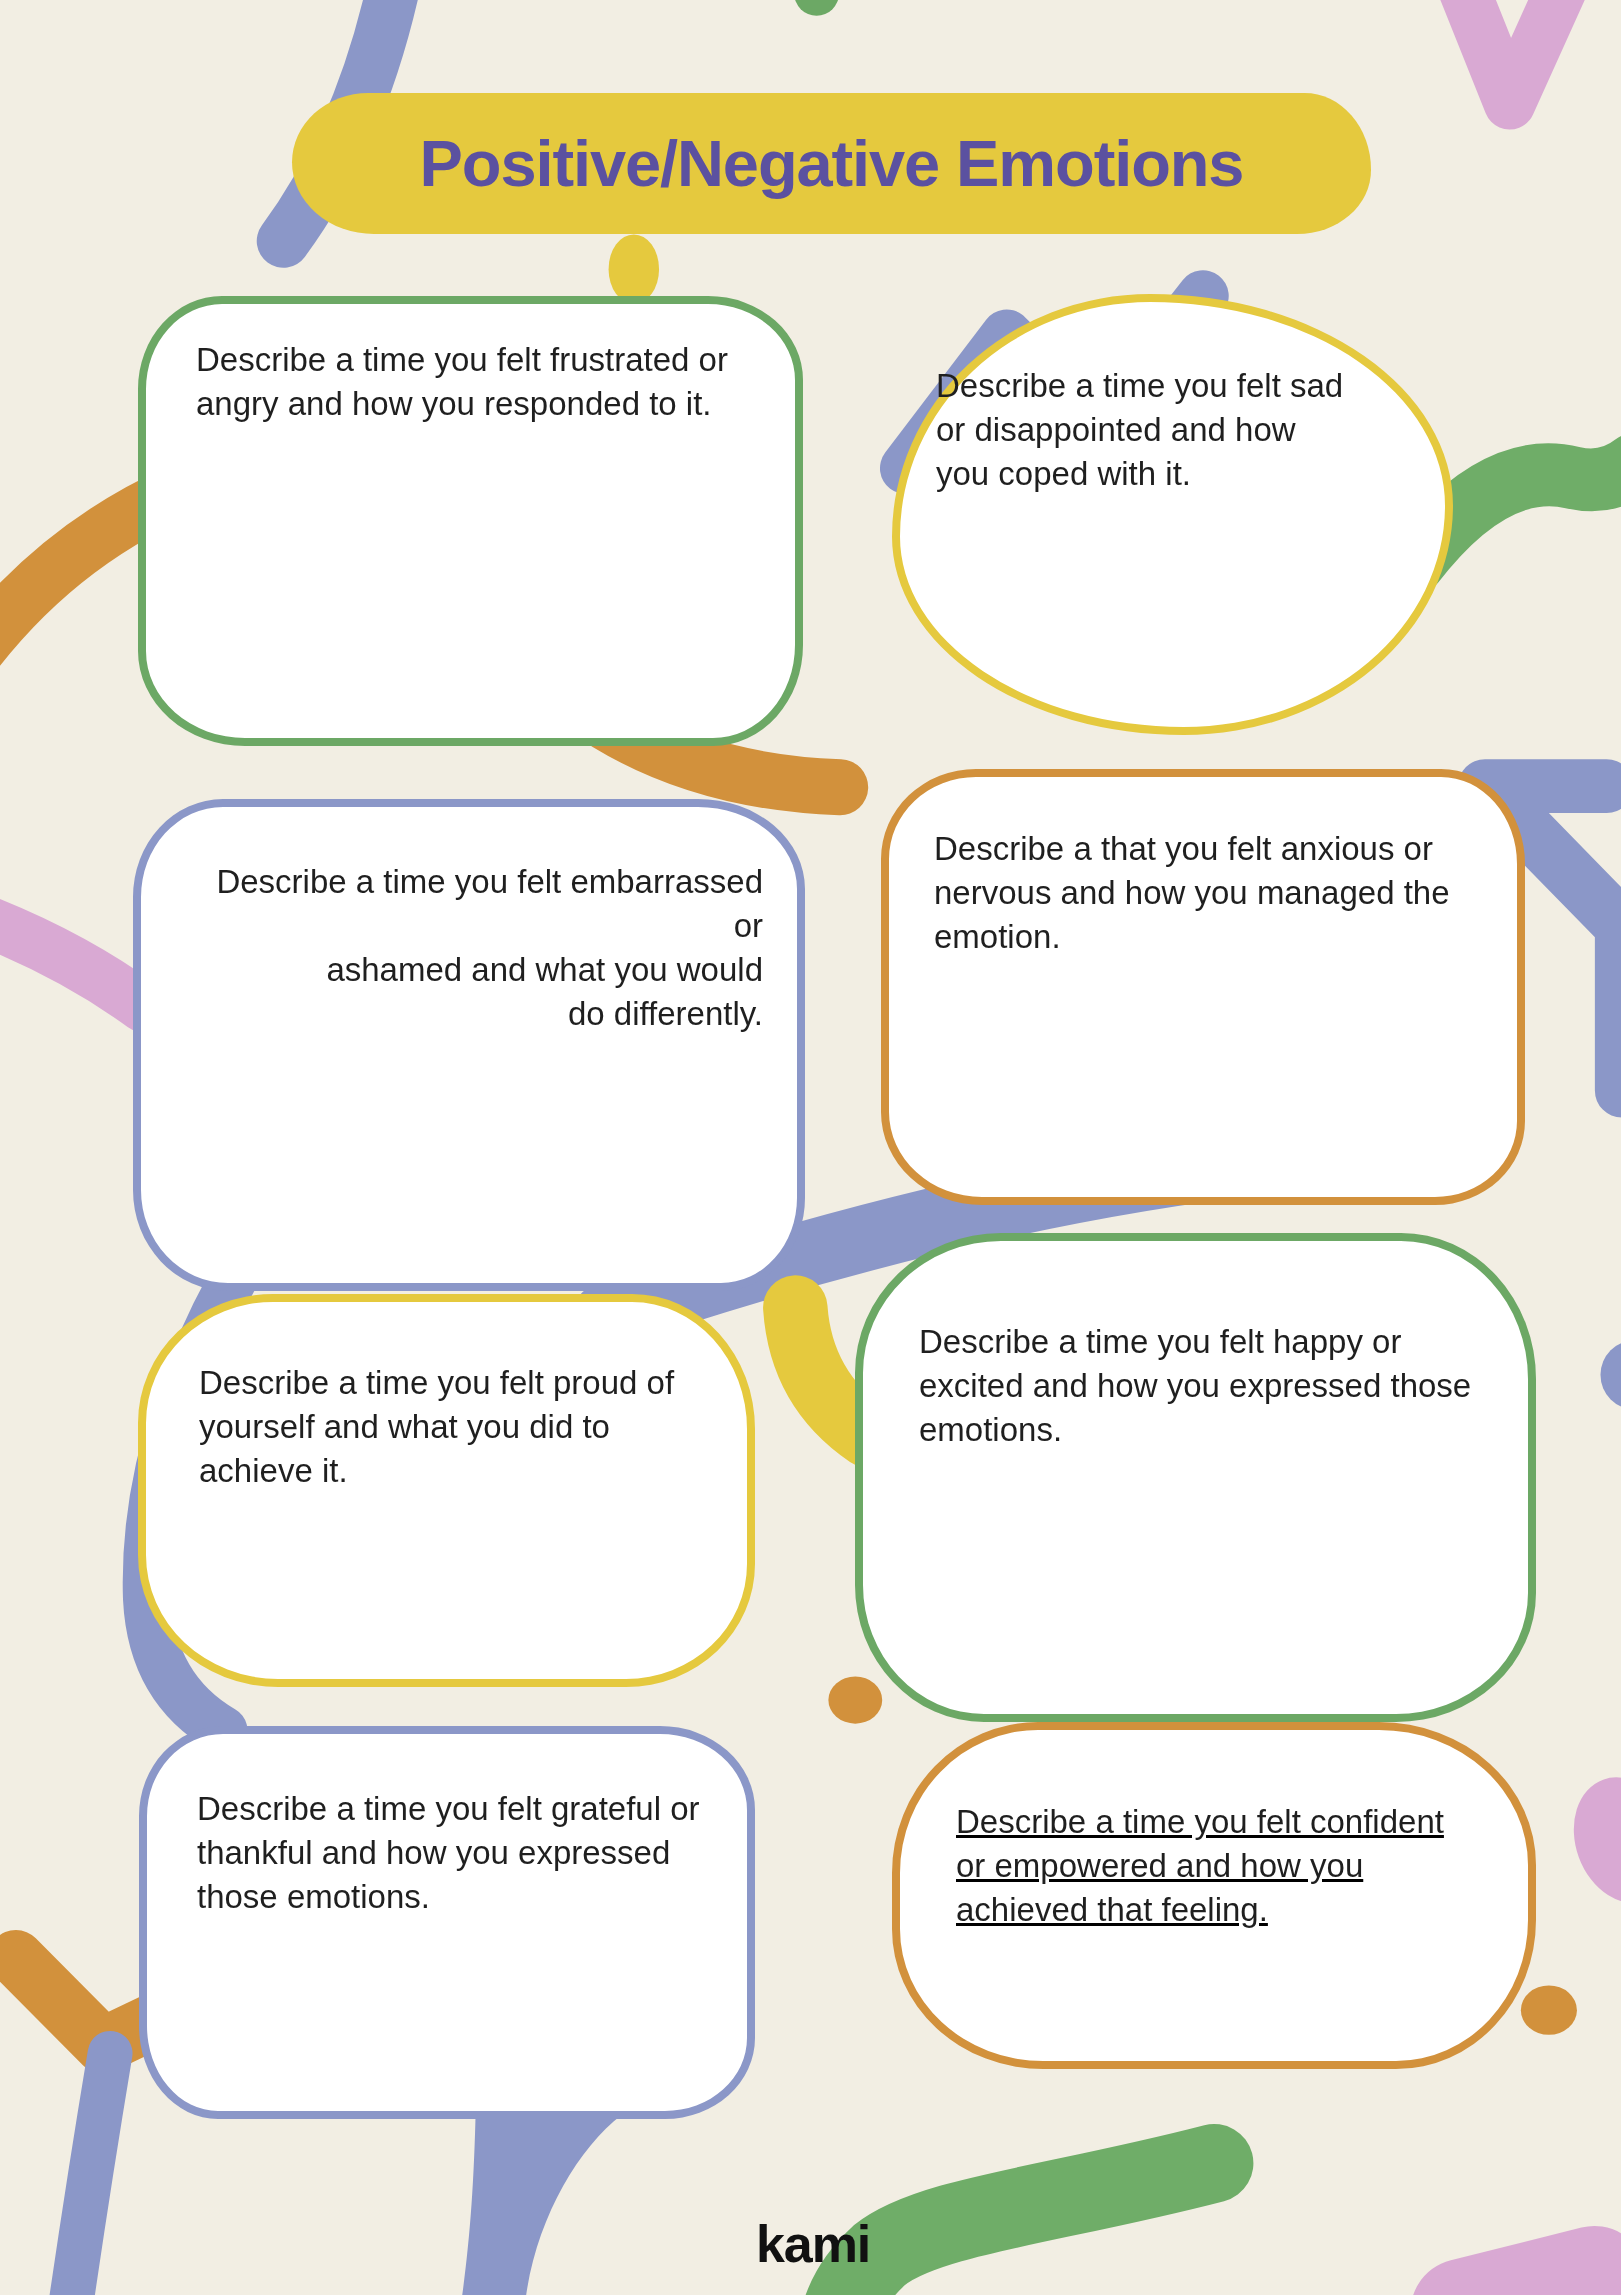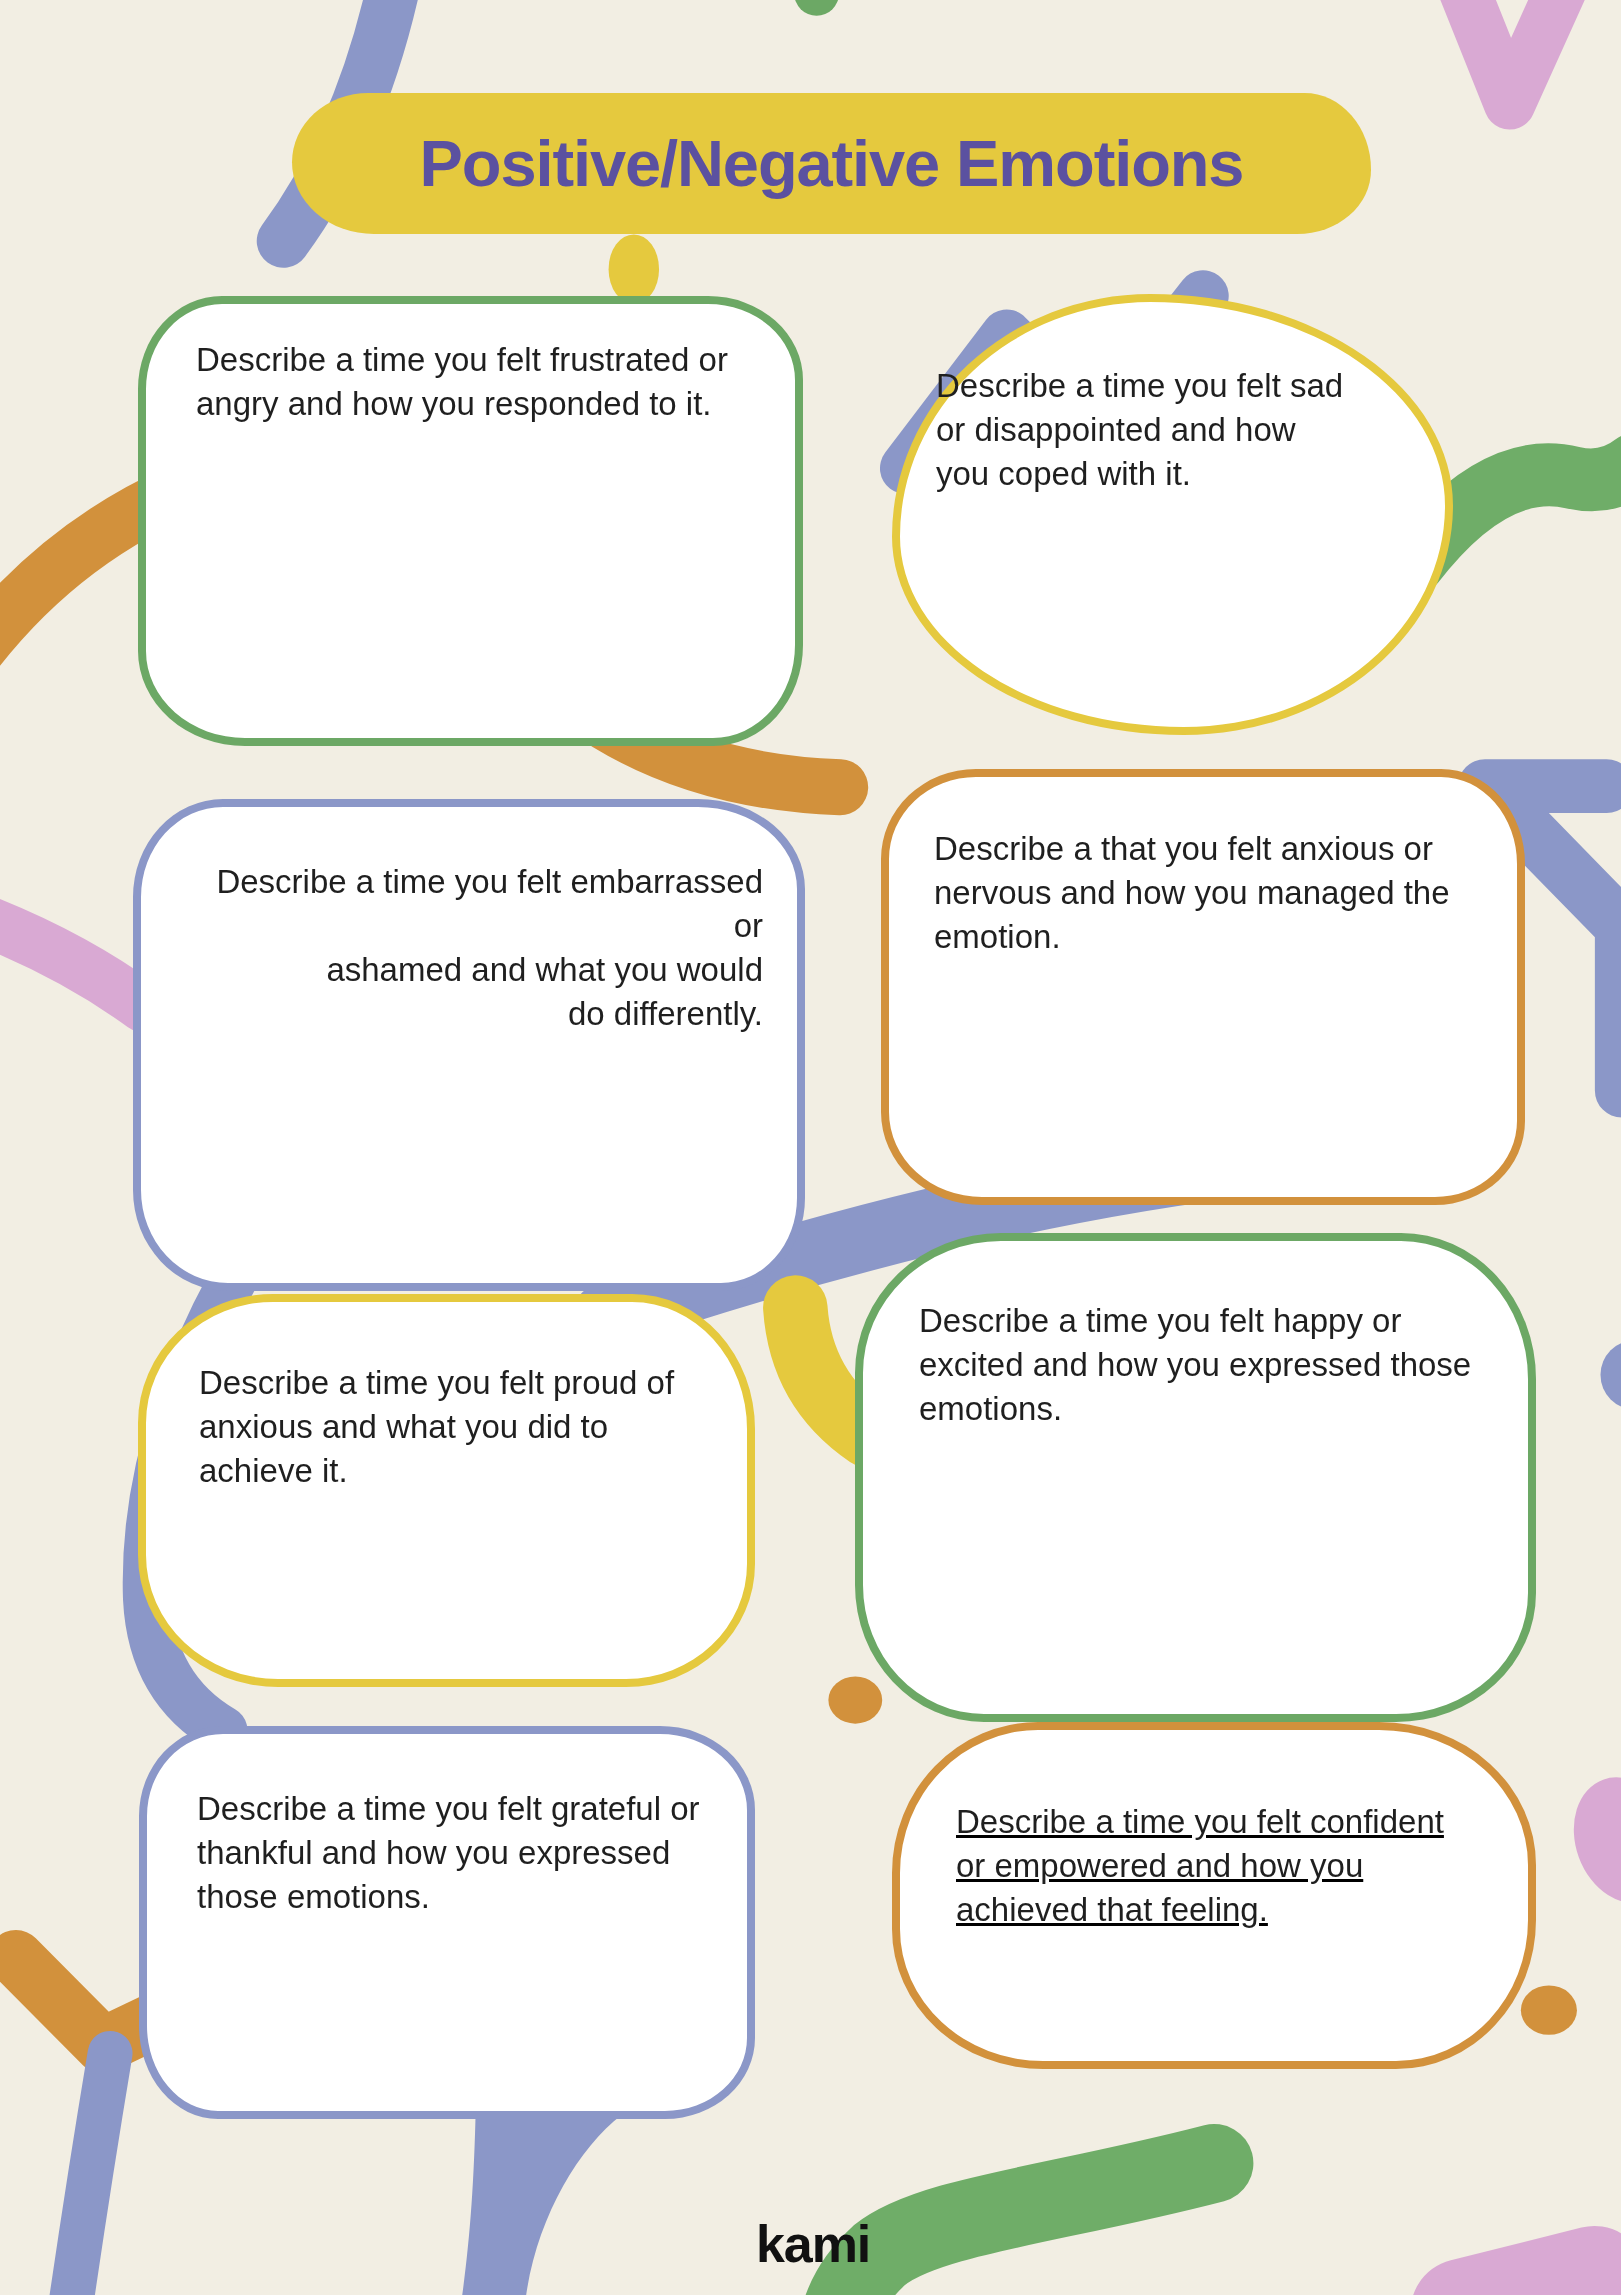--- a/index.html
+++ b/index.html
@@ -43,21 +43,21 @@
         border-radius:90px 107px 84px 95px / 98px 90px 93px 101px;
         padding:53px 34px 0 48px;text-align:right;}
   .box4{left:881px;top:769px;width:644px;height:436px;
         border-radius:95px 84px 90px 101px / 90px 95px 84px 93px;
         padding:50px 34px 0 45px;}
   .box5{left:138px;top:1294px;width:617px;height:393px;
         border-radius:135px 123px 129px 140px / 129px 135px 123px 132px;
         padding:59px 34px 0 53px;}
   .box6{left:855px;top:1233px;width:681px;height:489px;
         border-radius:146px 135px 140px 129px / 140px 146px 129px 137px;
-        padding:58px 34px 0 56px;}
+        padding:79px 34px 0 56px;}
   .box7{left:139px;top:1726px;width:616px;height:393px;
         border-radius:84px 95px 90px 79px / 90px 84px 81px 93px;
         padding:53px 34px 0 50px;}
   .box8{left:892px;top:1722px;width:644px;height:347px;
         border-radius:146px 157px 140px 151px / 151px 143px 149px 140px;
         padding:70px 34px 0 56px;text-decoration:underline;}
 
   .kami-logo{
     position:absolute;z-index:4;left:756px;top:2214px;
     font-size:52px;font-weight:700;letter-spacing:-1.1px;color:#111111;
@@ -111,21 +111,21 @@
 ashamed and what you would
 do differently.</p>
 </div>
 <div class="box box4 box--orange">
   <p class="prompt">Describe a that you felt anxious or
 nervous and how you managed the
 emotion.</p>
 </div>
 <div class="box box5 box--yellow">
   <p class="prompt">Describe a time you felt proud of
-anxious and what you did to
+yourself and what you did to
 achieve it.</p>
 </div>
 <div class="box box6 box--green">
   <p class="prompt">Describe a time you felt happy or
 excited and how you expressed those
 emotions.</p>
 </div>
 <div class="box box7 box--blue">
   <p class="prompt">Describe a time you felt grateful or
 thankful and how you expressed

